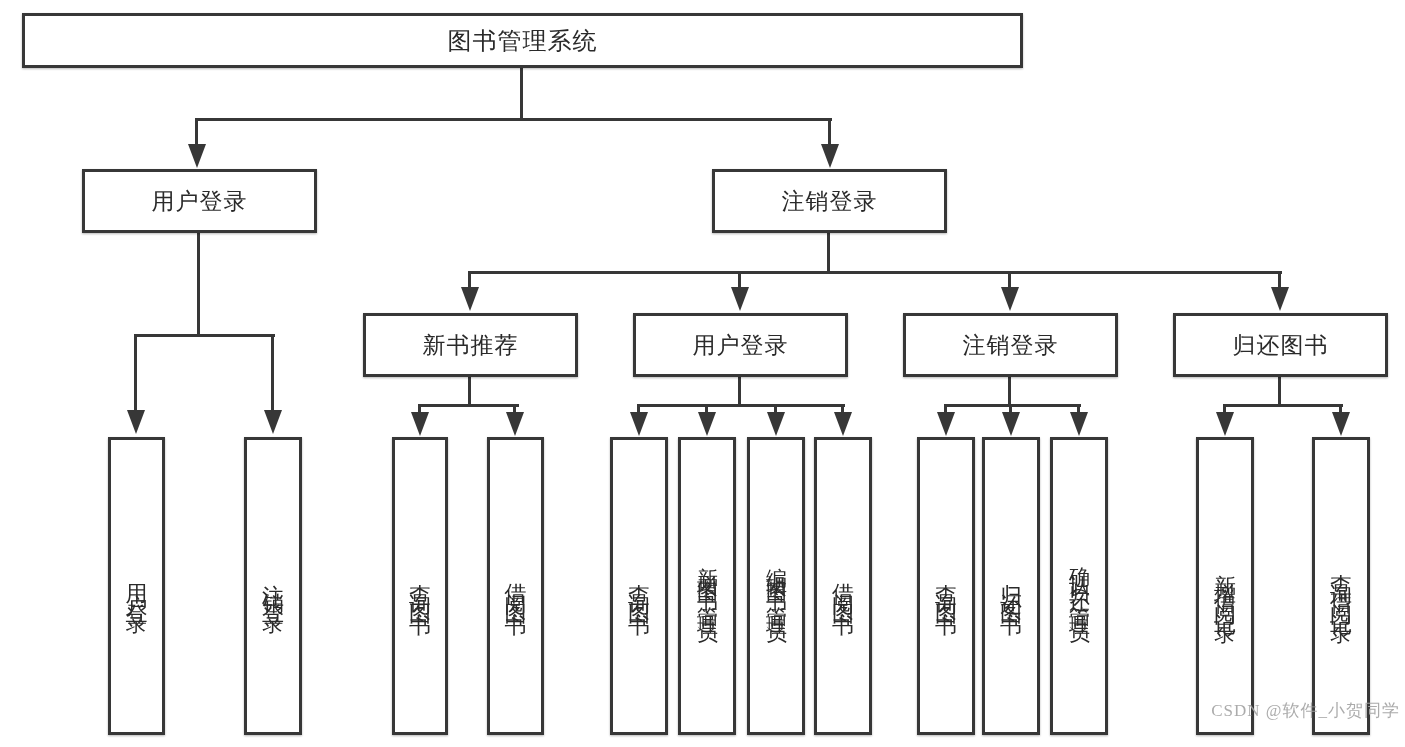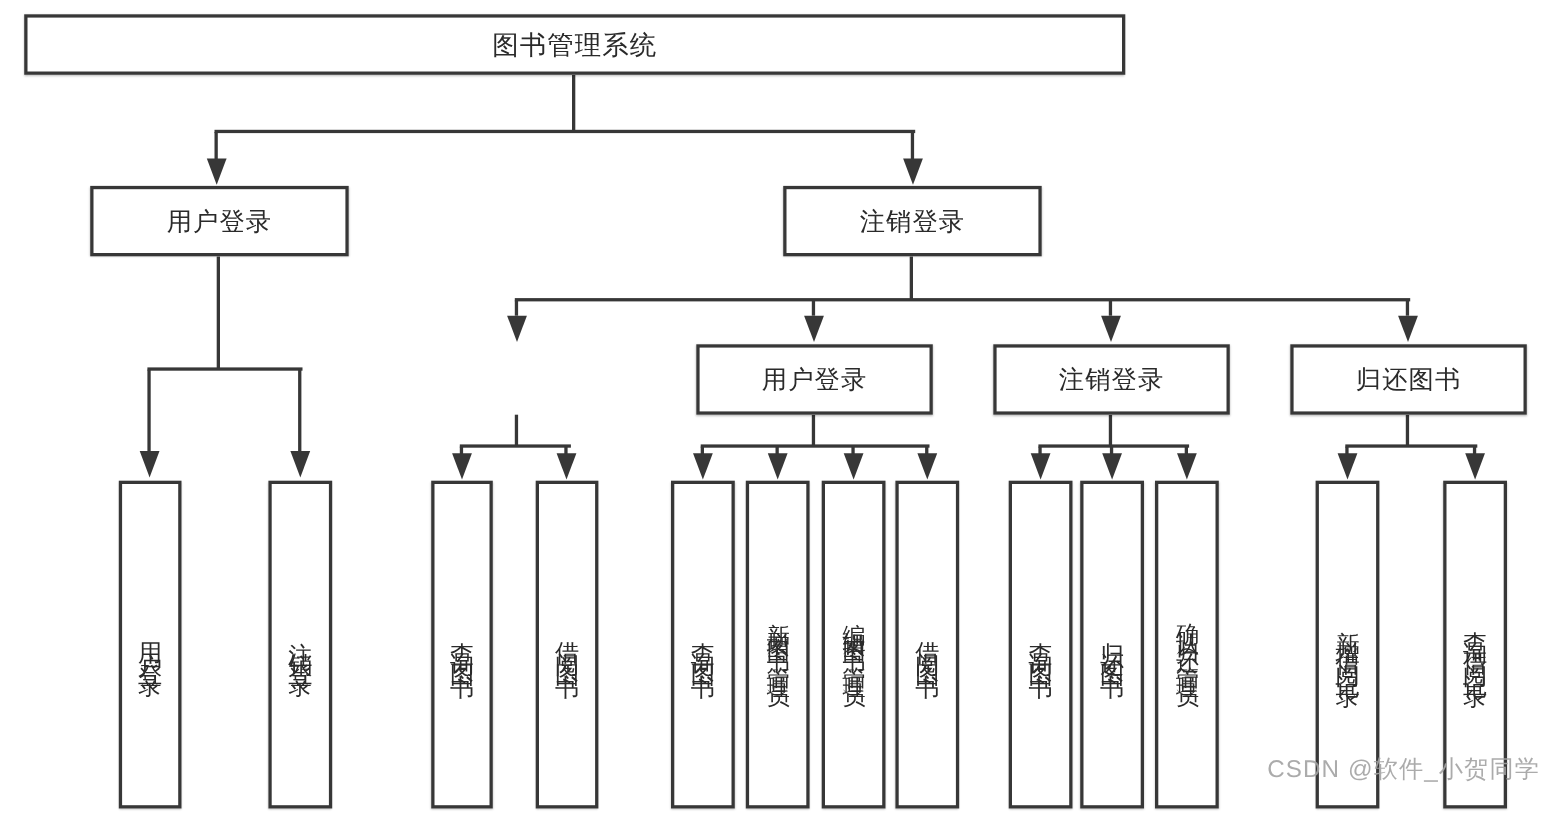--- a/index.html
+++ b/index.html
@@ -4,21 +4,21 @@
 <style>
   :root{
     --line:#373737;
     --text:#2a2a2a;
     --watermark:#a3a3a3;
     --background:#ffffff;
   }
   *{margin:0;padding:0;box-sizing:border-box;}
   body{background:#fff;font-family:"Liberation Sans","DejaVu Sans",sans-serif;}
   .canvas{
-    position:relative;width:1405px;height:747px;background:var(--background);overflow:hidden;
+    position:relative;width:1405px;height:747px;background:var(--background);overflow:hidden;font-family:Liberation Serif, serif;
   }
   
   .box{
     position:absolute;background:#fff;border:3px solid var(--line);
     display:flex;align-items:center;justify-content:center;
     color:var(--text);box-shadow:0 1px 2px rgba(0,0,0,0.28);
   }
   .hbox{font-size:23px;letter-spacing:1px;}
   .rootbox{font-size:24px;letter-spacing:1px;}
   .vbox{font-size:22px;}
@@ -30,21 +30,21 @@
   
   .hl{position:absolute;height:3px;background:var(--line);}
   .vl{position:absolute;width:3px;background:var(--line);}
   .tri{
     position:absolute;width:0;height:0;
     border-left:9px solid transparent;border-right:9px solid transparent;
     border-top:24px solid var(--line);
   }
   
   .watermark{
-    position:absolute;right:5px;top:684px;font-size:22px;letter-spacing:1px;
+    position:absolute;right:5px;top:699px;font-size:17px;letter-spacing:1px;
     color:var(--watermark);opacity:.9;z-index:10;white-space:nowrap;
   }
 </style>
 </head>
 <body>
 
 <div class="canvas">
 
   <div>
 
@@ -112,20 +112,23 @@
     <span>图书管理系统</span>
   </div>
 
   <div class="box hbox" style="left:82px;top:169px;width:235px;height:64px">
     <span>用户登录</span>
   </div>
   <div class="box hbox" style="left:712px;top:169px;width:235px;height:64px">
     <span>注销登录</span>
   </div>
 
+  <div class="box hbox" style="left:363px;top:313px;width:215px;height:64px">
+    <span>新书推荐</span>
+  </div>
   <div class="box hbox" style="left:633px;top:313px;width:215px;height:64px">
     <span>用户登录</span>
   </div>
   <div class="box hbox" style="left:903px;top:313px;width:215px;height:64px">
     <span>注销登录</span>
   </div>
   <div class="box hbox" style="left:1173px;top:313px;width:215px;height:64px">
     <span>归还图书</span>
   </div>
 

